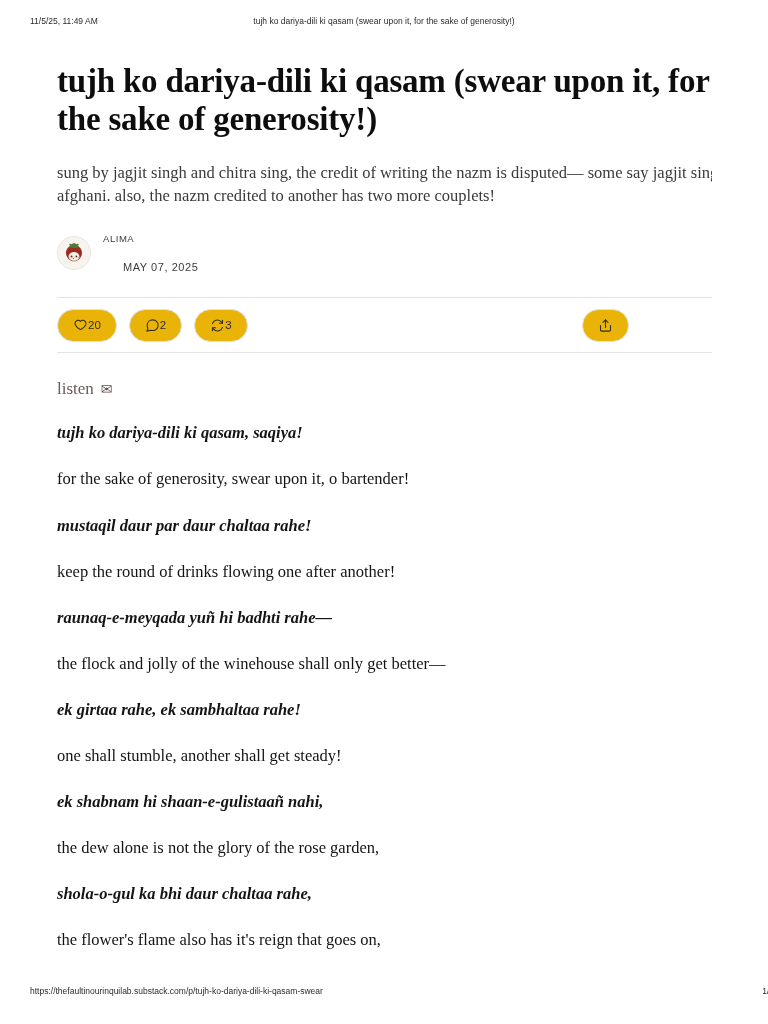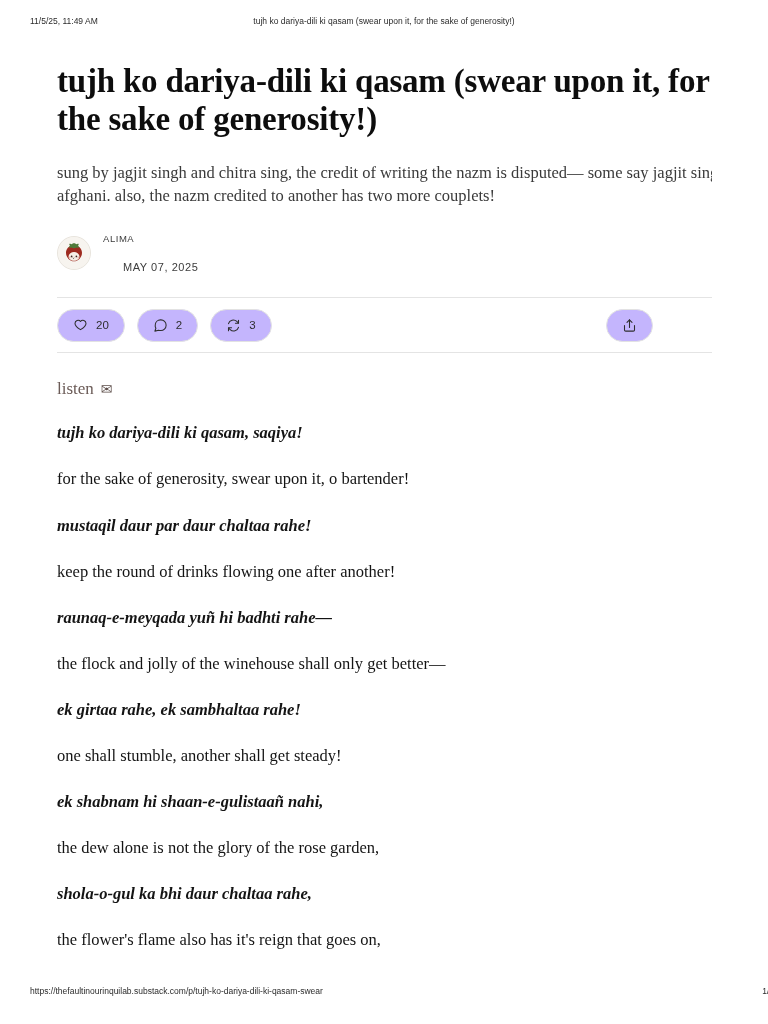--- a/index.html
+++ b/index.html
@@ -153,26 +153,25 @@
   .actionbar {
     display: flex;
     align-items: center;
     gap: 12px;
     height: 54px;
     width: 900px;
   }
   .pill {
     display: inline-flex;
     align-items: center;
-    gap: 8px;
     height: 33px;
     padding: 0 15px;
     border: 1px solid #e2e2e2;
     border-radius: 999px;
-    background: #c4b5fd;
+    background: #eab308;
     box-sizing: border-box;
   }
   .pill .count {
     font-family: "Liberation Sans", sans-serif;
     font-size: 11.5px;
     color: #2e2e2e;
   }
   .pill svg { display: block; }
   .pill-share { margin-left: 322px; }
 

